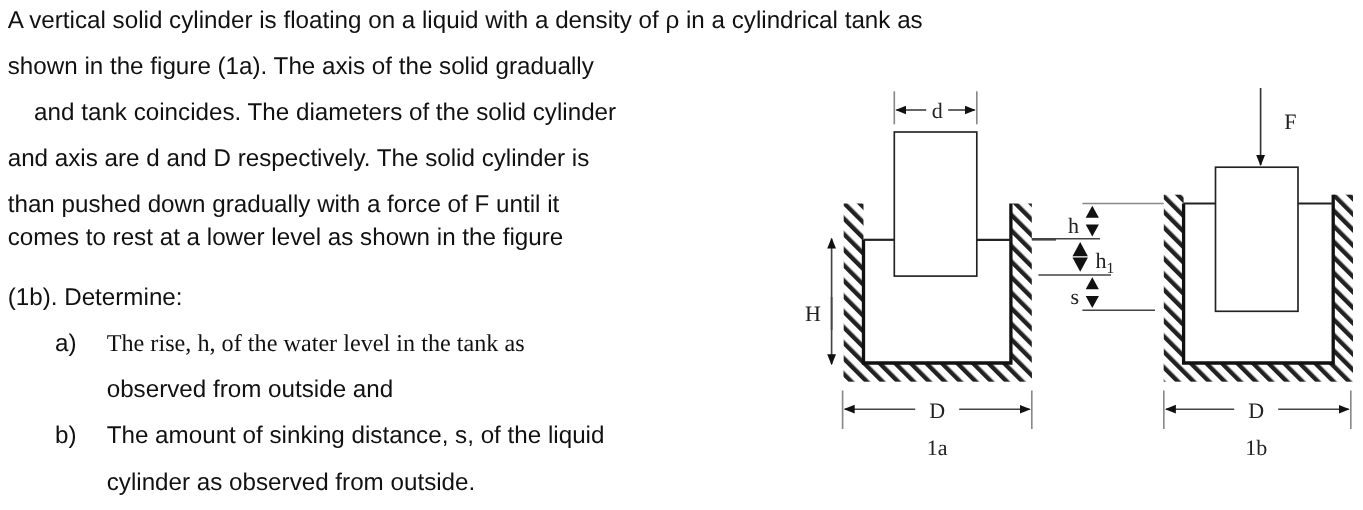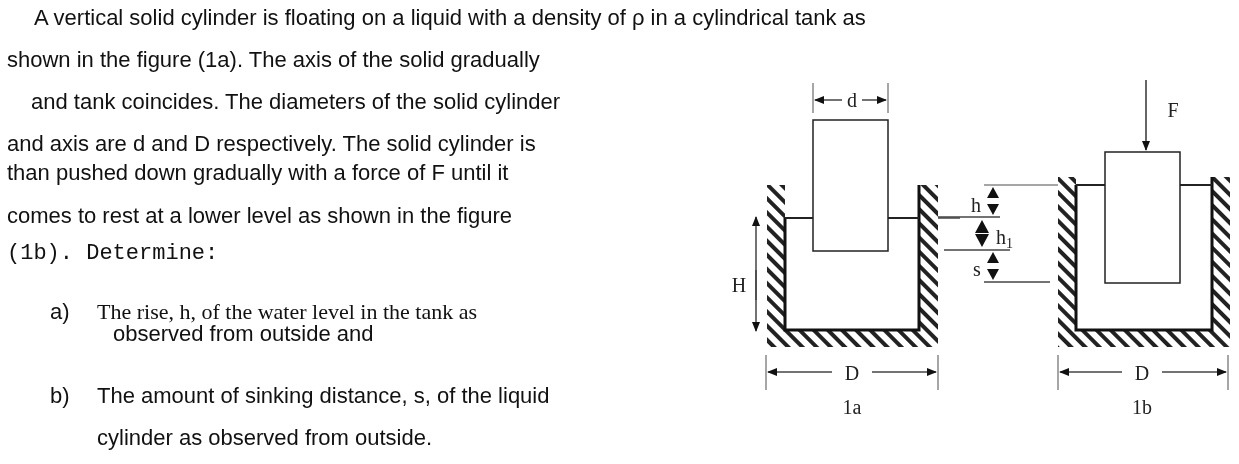--- a/index.html
+++ b/index.html
@@ -2,43 +2,43 @@
 <html><head>
 <meta charset="utf-8">
 <style>
   html, body { margin: 0; padding: 0; background: #ffffff; }
   body { width: 1239px; height: 464px; position: relative; overflow: hidden; }
   .text {
     font-family: "Liberation Sans", "DejaVu Sans", sans-serif;
     font-size: 22px; color: #111111; position: absolute;
   }
   .line { position: absolute; left: 7px; white-space: nowrap; line-height: 28px; }
-  .first-line { position: absolute; left: 7px; top: 4px; white-space: nowrap; line-height: 28px; margin-left: 27px; }
+  .first-line { position: absolute; left: 7px; top: 4px; white-space: nowrap; line-height: 28px; }
   .item-label { position: absolute; left: 50px; line-height: 28px; }
   .item-line { position: absolute; left: 97px; white-space: nowrap; line-height: 28px; }
   svg { position: absolute; left: 0; top: 0; }
   .fig-label { font-family: "Liberation Serif", "DejaVu Serif", serif; font-size: 20px; fill: #222; }
 </style>
 </head>
 <body>
 
 <div class="text">
   <div class="first-line">A vertical solid cylinder is floating on a liquid with a density of ρ in a cylindrical tank as</div>
 </div>
 <div class="text" style="left:0;top:0;">
   <div class="line" style="top:46px;width:690px;">shown in the figure (1a). The axis of the solid gradually</div>
   <div class="line" style="top:88px;width:690px;margin-left:24px;">and tank coincides. The diameters of the solid cylinder</div>
   <div class="line" style="top:130px;width:690px;">and axis are d and D respectively. The solid cylinder is</div>
-  <div class="line" style="top:159px;width:690px;">than pushed down gradually with a force of F until it</div>
+  <div class="line" style="top:172px;width:690px;">than pushed down gradually with a force of F until it</div>
   <div class="line" style="top:202px;width:690px;">comes to rest at a lower level as shown in the figure</div>
-  <div class="line" style="top:240px;font-family:Liberation Mono, monospace;">(1b). Determine:</div>
+  <div class="line" style="top:256px;">(1b). Determine:</div>
 
   <div class="item-label" style="top:298px;">a)</div>
   <div class="item-line" style="top:298px;width:600px;font-family:Liberation Serif, serif;">The rise, h, of the water level in the tank as</div>
-  <div class="item-line" style="top:320px;margin-left:16px;">observed from outside and</div>
+  <div class="item-line" style="top:340px;">observed from outside and</div>
 
   <div class="item-label" style="top:382px;">b)</div>
   <div class="item-line" style="top:382px;width:600px;">The amount of sinking distance, s, of the liquid</div>
   <div class="item-line" style="top:424px;text-align:center;">cylinder as observed from outside.</div>
 </div>
 
 <svg width="1239" height="464" viewBox="0 0 1239 464">
   <defs>
     <pattern id="hatch" patternUnits="userSpaceOnUse" width="10" height="10" patternTransform="rotate(-45)">
       <rect width="10" height="10" fill="#fff"></rect>

